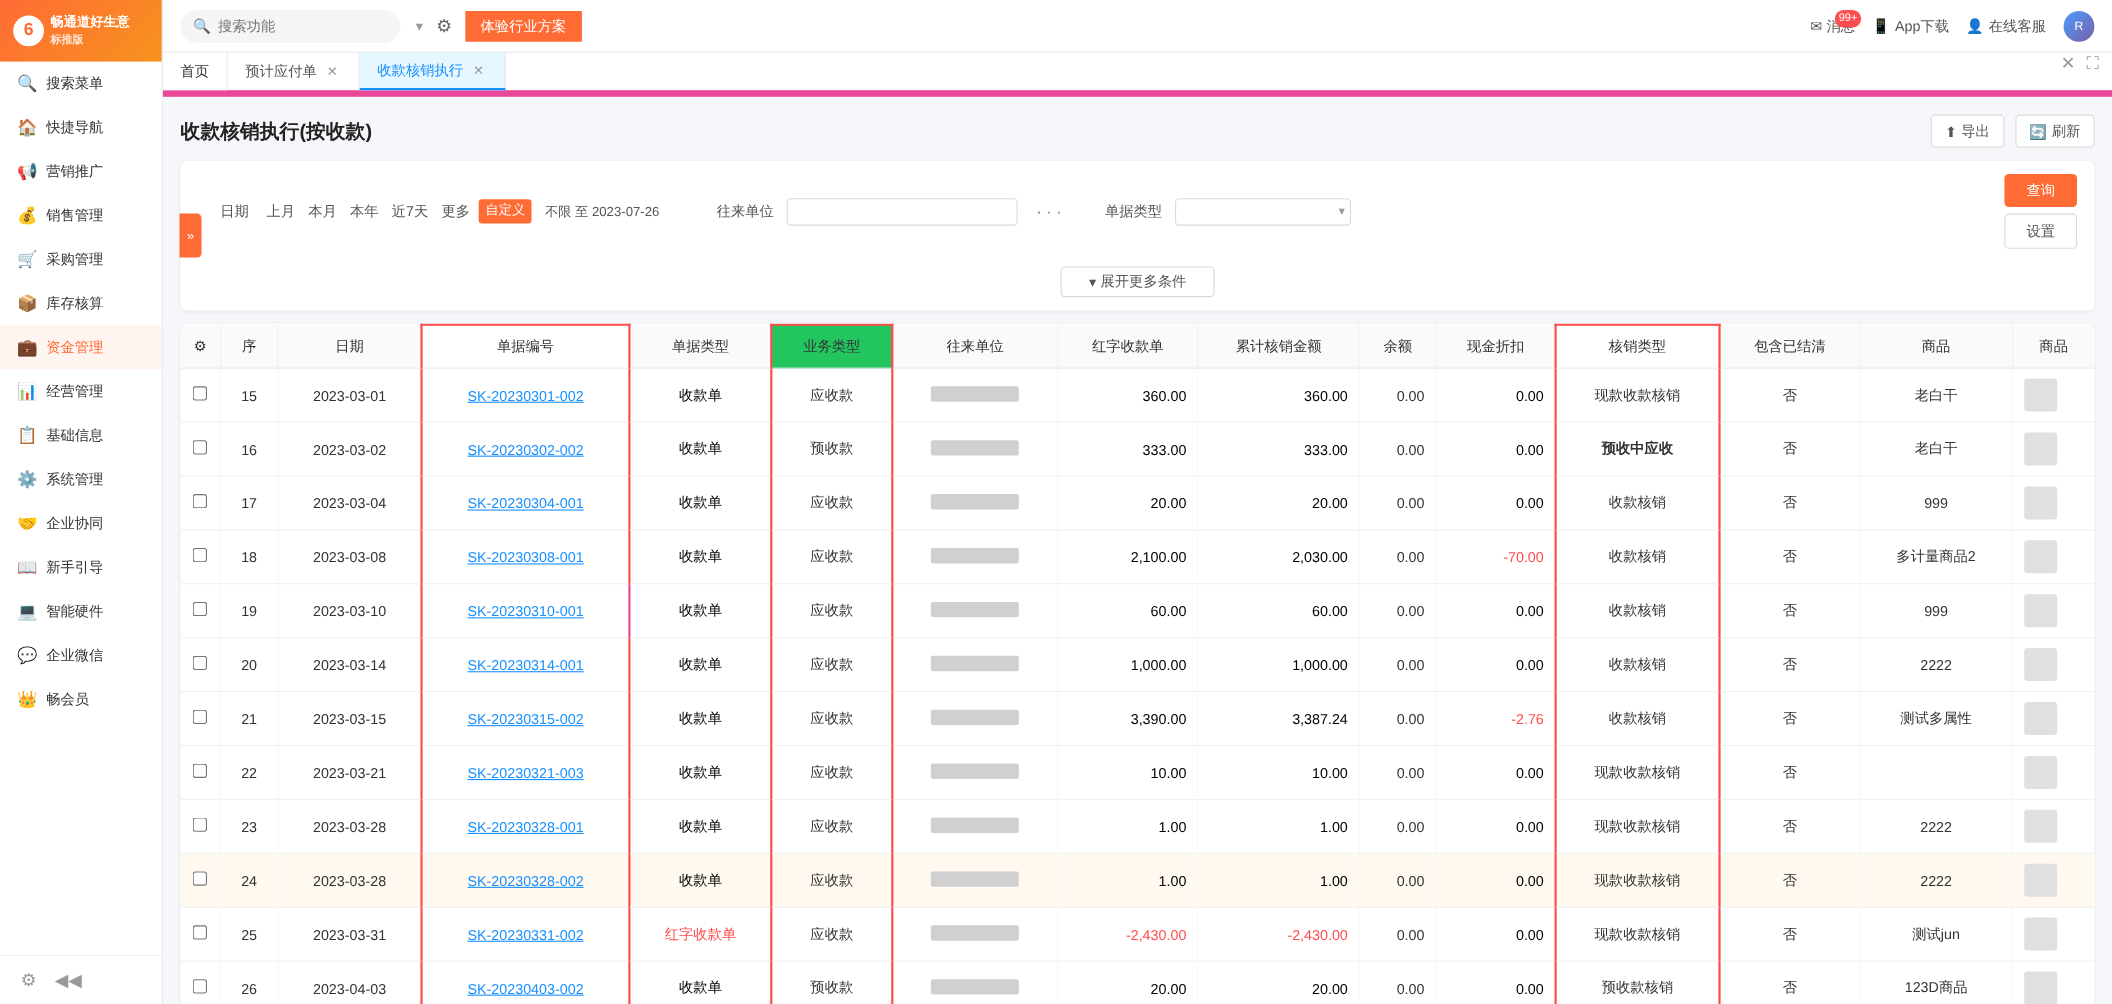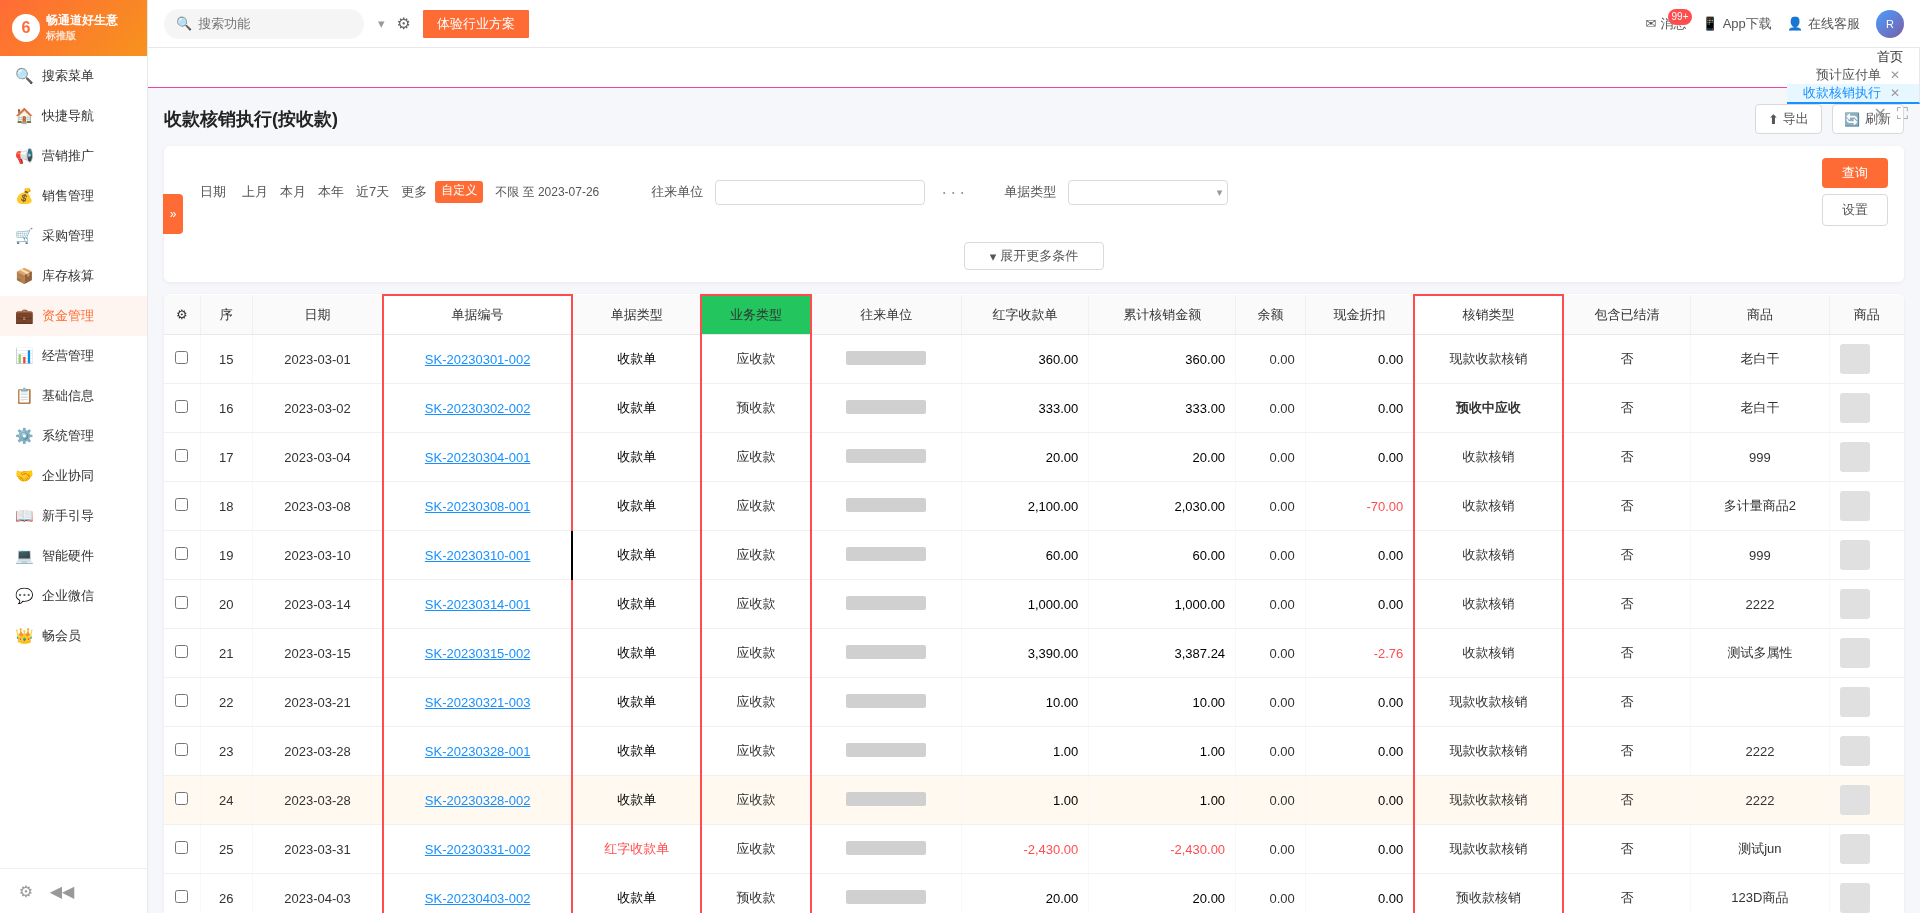--- a/index.html
+++ b/index.html
@@ -130,27 +130,26 @@
       background: linear-gradient(135deg, #4a9eff, #7b5ea7);
       border-radius: 50%;
       display: flex; align-items: center; justify-content: center;
       color: #fff; font-size: 11px;
     }
 
     
     .tabbar {
       height: 40px;
       background: #fff;
-      border-bottom: 1px solid #ec4899;
+      border-bottom: 6px solid #ec4899;
       display: flex;
-      align-items: flex-end;
+      align-items: flex-start;
       padding: 0 0 0 0;
       flex-shrink: 0;
       position: relative;
-      flex-direction: column;
     }
     .tab {
       display: flex; align-items: center;
       padding: 0 16px;
       height: 100%;
       cursor: pointer;
       color: #555;
       border-right: 1px solid #e8e8e8;
       gap: 6px;
       font-size: 13px;
@@ -589,21 +588,21 @@
     <td>否</td>
     <td>多计量商品2</td>
     <td>
                   <div class="img-thumb"></div>
                 </td>
   </tr>
               <tr>
     <td><input type="checkbox" style=""></td>
     <td>19</td>
     <td>2023-03-10</td>
-    <td style="border-left:2px solid #ff4d4f;border-right:2px solid #000000;"><a class="td-link">SK-20230310-001</a></td>
+    <td style="border-left:2px solid #ff4d4f;border-right:2px solid #ec4899;"><a class="td-link">SK-20230310-001</a></td>
     <td style="color:inherit">收款单</td>
     <td style="border-left:2px solid #ff4d4f;border-right:2px solid #ff4d4f;">应收款</td>
     <td><span class="td-blurred"></span></td>
     <td class="td-num" style="color:inherit">60.00</td>
     <td class="td-num" style="color:inherit">60.00</td>
     <td class="td-num">0.00</td>
     <td class="td-num" style="color:inherit">0.00</td>
     <td style="border-left:2px solid #ff4d4f;border-right:2px solid #ff4d4f;">收款核销</td>
     <td>否</td>
     <td>999</td>

